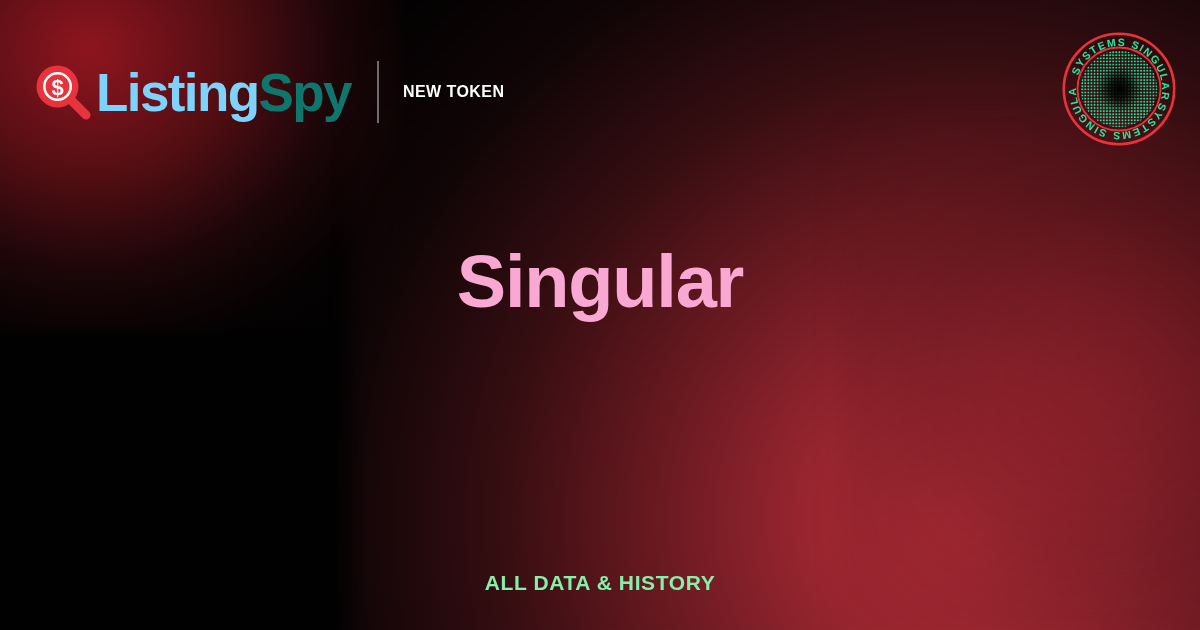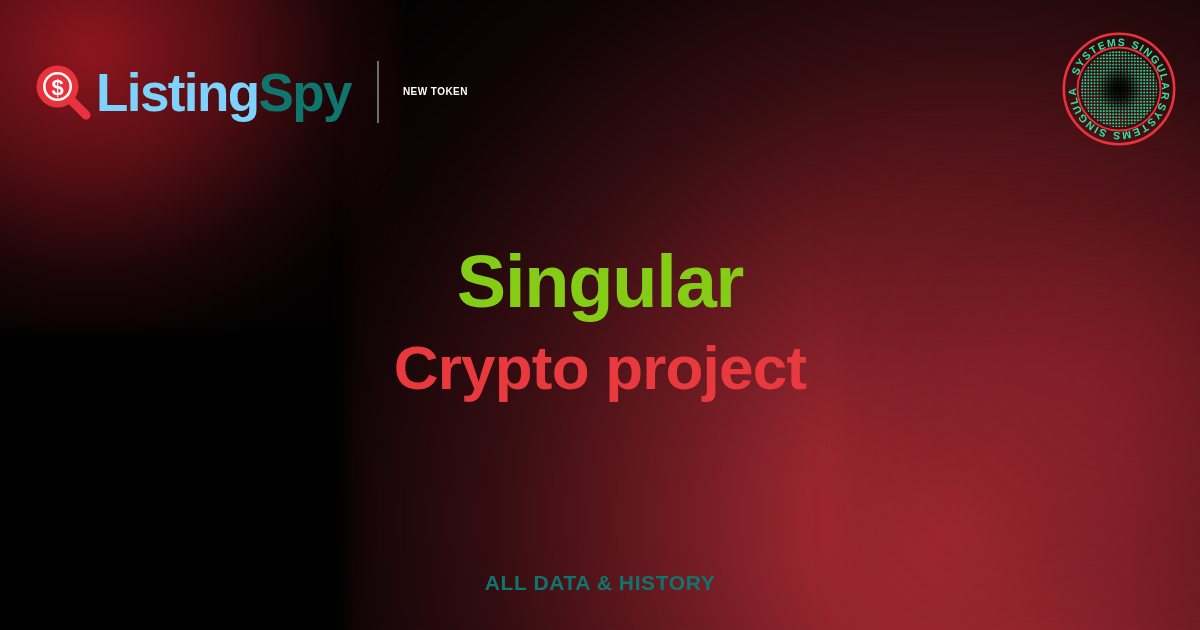--- a/index.html
+++ b/index.html
@@ -107,21 +107,21 @@
 
   .brand-divider {
     width: 2px;
     height: 62px;
     background: #6d6d6d;
     margin: 0 24px 0 26px;
     flex: 0 0 2px;
   }
   .brand-tagline {
     color: #FFFFFF;
-    font-size: 10px;
+    font-size: 16px;
     font-weight: bold;
     letter-spacing: 0.45px;
     line-height: 1.48;
     text-transform: uppercase;
     white-space: nowrap;
   }
 
   
   .project-badge {
     position: absolute;
@@ -134,21 +134,21 @@
 
   
   .hero {
     position: absolute;
     left: 0;
     right: 0;
     top: 244px;
     text-align: center;
   }
   .hero-title {
-    color: #84cc16;
+    color: #f9a8d4;
     font-size: 74px;
     font-weight: bold;
     letter-spacing: -1.2px;
     line-height: 1.04;
     margin: 0;
   }
   .hero-subtitle {
     color: #E8393F;
     font-size: 62px;
     font-weight: bold;
@@ -157,21 +157,21 @@
     margin: 14px 0 0 0;
   }
 
   
   .footer-note {
     position: absolute;
     left: 0;
     right: 0;
     top: 571px;
     text-align: center;
-    color: #0f766e;
+    color: #86efac;
     font-size: 21px;
     font-weight: bold;
     letter-spacing: 0.6px;
   }
 </style>
 </head>
 <body>
 
 <div class="og-card">
 
@@ -233,18 +233,17 @@
         </text>
         <text>
           <textPath href="#ringTop" startOffset="55%">SYSTEMS SINGULAR</textPath>
         </text>
       </g>
     </svg>
   </div>
 
   <div class="hero">
     <h1 class="hero-title">Singular</h1>
-    <h2 class="hero-subtitle">Crypto project</h2>
   </div>
 
   <div class="footer-note">ALL DATA &amp; HISTORY</div>
 
 </div>
 
 </body></html>

